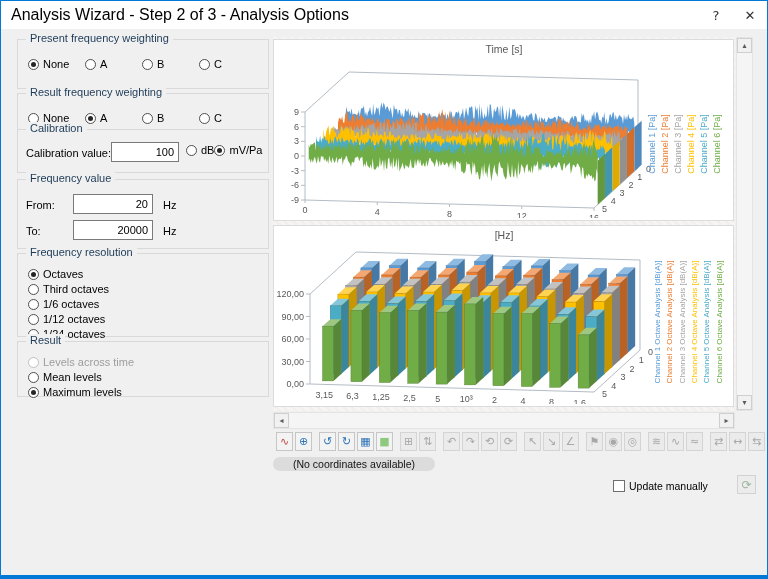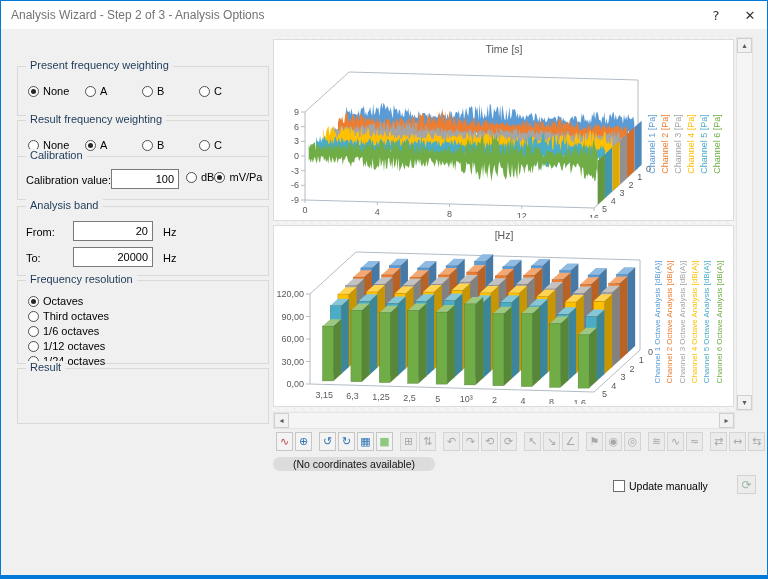--- a/index.html
+++ b/index.html
@@ -2,26 +2,26 @@
 <html><head>
 <meta charset="utf-8">
 <style>
   html,body{margin:0;padding:0;background:#4a4a4a;}
   *{box-sizing:border-box;}
   .dialog{position:relative;width:768px;height:579px;background:#f0f0f0;
     border:1px solid #0079d7;border-bottom:4px solid #0079d7;
     font-family:"Liberation Sans","DejaVu Sans",sans-serif;font-size:11px;color:#000;overflow:hidden;}
   
   .titlebar{position:absolute;left:0;top:0;right:0;height:28px;background:#ffffff;display:flex;align-items:center;}
-  .title{margin-left:10px;font-size:12px;color:#737373;}
+  .title{margin-left:10px;font-size:16px;color:#000000;}
   .tb-btns{margin-left:auto;display:flex;}
   .tb-btn{width:34px;height:28px;border:none;background:transparent;font-size:13px;color:#333;
     font-family:"DejaVu Sans",sans-serif;display:flex;align-items:center;justify-content:center;cursor:default;}
   
-  .group{position:absolute;left:16px;width:252px;border:1px solid #d9d9d9;background:#f0f0f0;margin-top:27px;}
+  .group{position:absolute;left:16px;width:252px;border:1px solid #d9d9d9;background:#f0f0f0;}
   .group-label{position:absolute;top:-8px;left:8px;background:#f0f0f0;padding:0 4px;color:#1c3a57;}
   .radio-item{display:flex;align-items:center;gap:4px;font-size:11px;white-space:nowrap;cursor:default;}
   .rad{width:11px;height:11px;border:1px solid #4f4f4f;border-radius:50%;background:#fff;position:relative;flex:none;}
   .sel .rad::after{content:"";position:absolute;left:2px;top:2px;width:5px;height:5px;border-radius:50%;background:#262626;}
   .dis{color:#9d9d9d;}
   .dis .rad{border-color:#c0c0c0;}
   .opts-row{position:absolute;left:10px;right:12px;display:flex;text-align:center;}
   .opts-row .radio-item{width:58px;}
   .opts-col{position:absolute;left:10px;display:flex;flex-direction:column;gap:3px;}
   .field-label{position:absolute;color:#000;}
@@ -126,21 +126,21 @@
           <span>dB</span>
         </span>
         <span class="radio-item sel">
           <span class="rad"></span>
           <span>mV/Pa</span>
         </span>
       </div>
   </div>
 
   <div class="group" style="top:178px;height:70px;">
-    <span class="group-label">Analysis band</span>
+    <span class="group-label">Frequency value</span>
     <span class="field-label" style="left:8px;top:19px;">From:</span>
     <input class="txt" style="left: 55px; top: 14px; width: 80px;" value="20">
     <span class="field-label" style="left:145px;top:19px;">Hz</span>
     <span class="field-label" style="left:8px;top:45px;">To:</span>
     <input class="txt" style="left: 55px; top: 40px; width: 80px;" value="20000">
     <span class="field-label" style="left:145px;top:45px;">Hz</span>
   </div>
 
   <div class="group" style="top:252px;height:84px;">
     <span class="group-label">Frequency resolution</span>
@@ -163,20 +163,34 @@
         </span>
         <span class="radio-item">
           <span class="rad"></span>
           <span>1/24 octaves</span>
         </span>
       </div>
   </div>
 
   <div class="group" style="top:340px;height:56px;">
     <span class="group-label">Result</span>
+    <div class="opts-col" style="top:14px;" id="result-opts">
+        <span class="radio-item dis">
+          <span class="rad"></span>
+          <span>Levels across time</span>
+        </span>
+        <span class="radio-item">
+          <span class="rad"></span>
+          <span>Mean levels</span>
+        </span>
+        <span class="radio-item sel">
+          <span class="rad"></span>
+          <span>Maximum levels</span>
+        </span>
+      </div>
   </div>
 
   <div class="chart-region">
     <div class="charts-bg"></div>
     <div class="chart-card" style="top:2px;">
       <svg id="chart-time" width="459" height="178">
           <text x="230" y="13" font-size="10.5" fill="#595959" text-anchor="middle">Time [s]</text>
           <path d="M31 72 L31 160 M31 72 L75 32 L364 40 L364 128 M31 160 L320 168 L364 128" stroke="#b3bcc4" fill="none" stroke-width="1"></path>
           <line x1="27" y1="72" x2="31" y2="72" stroke="#b3bcc4"></line>
           <text x="25" y="75" font-size="9" fill="#595959" text-anchor="end">9</text>

